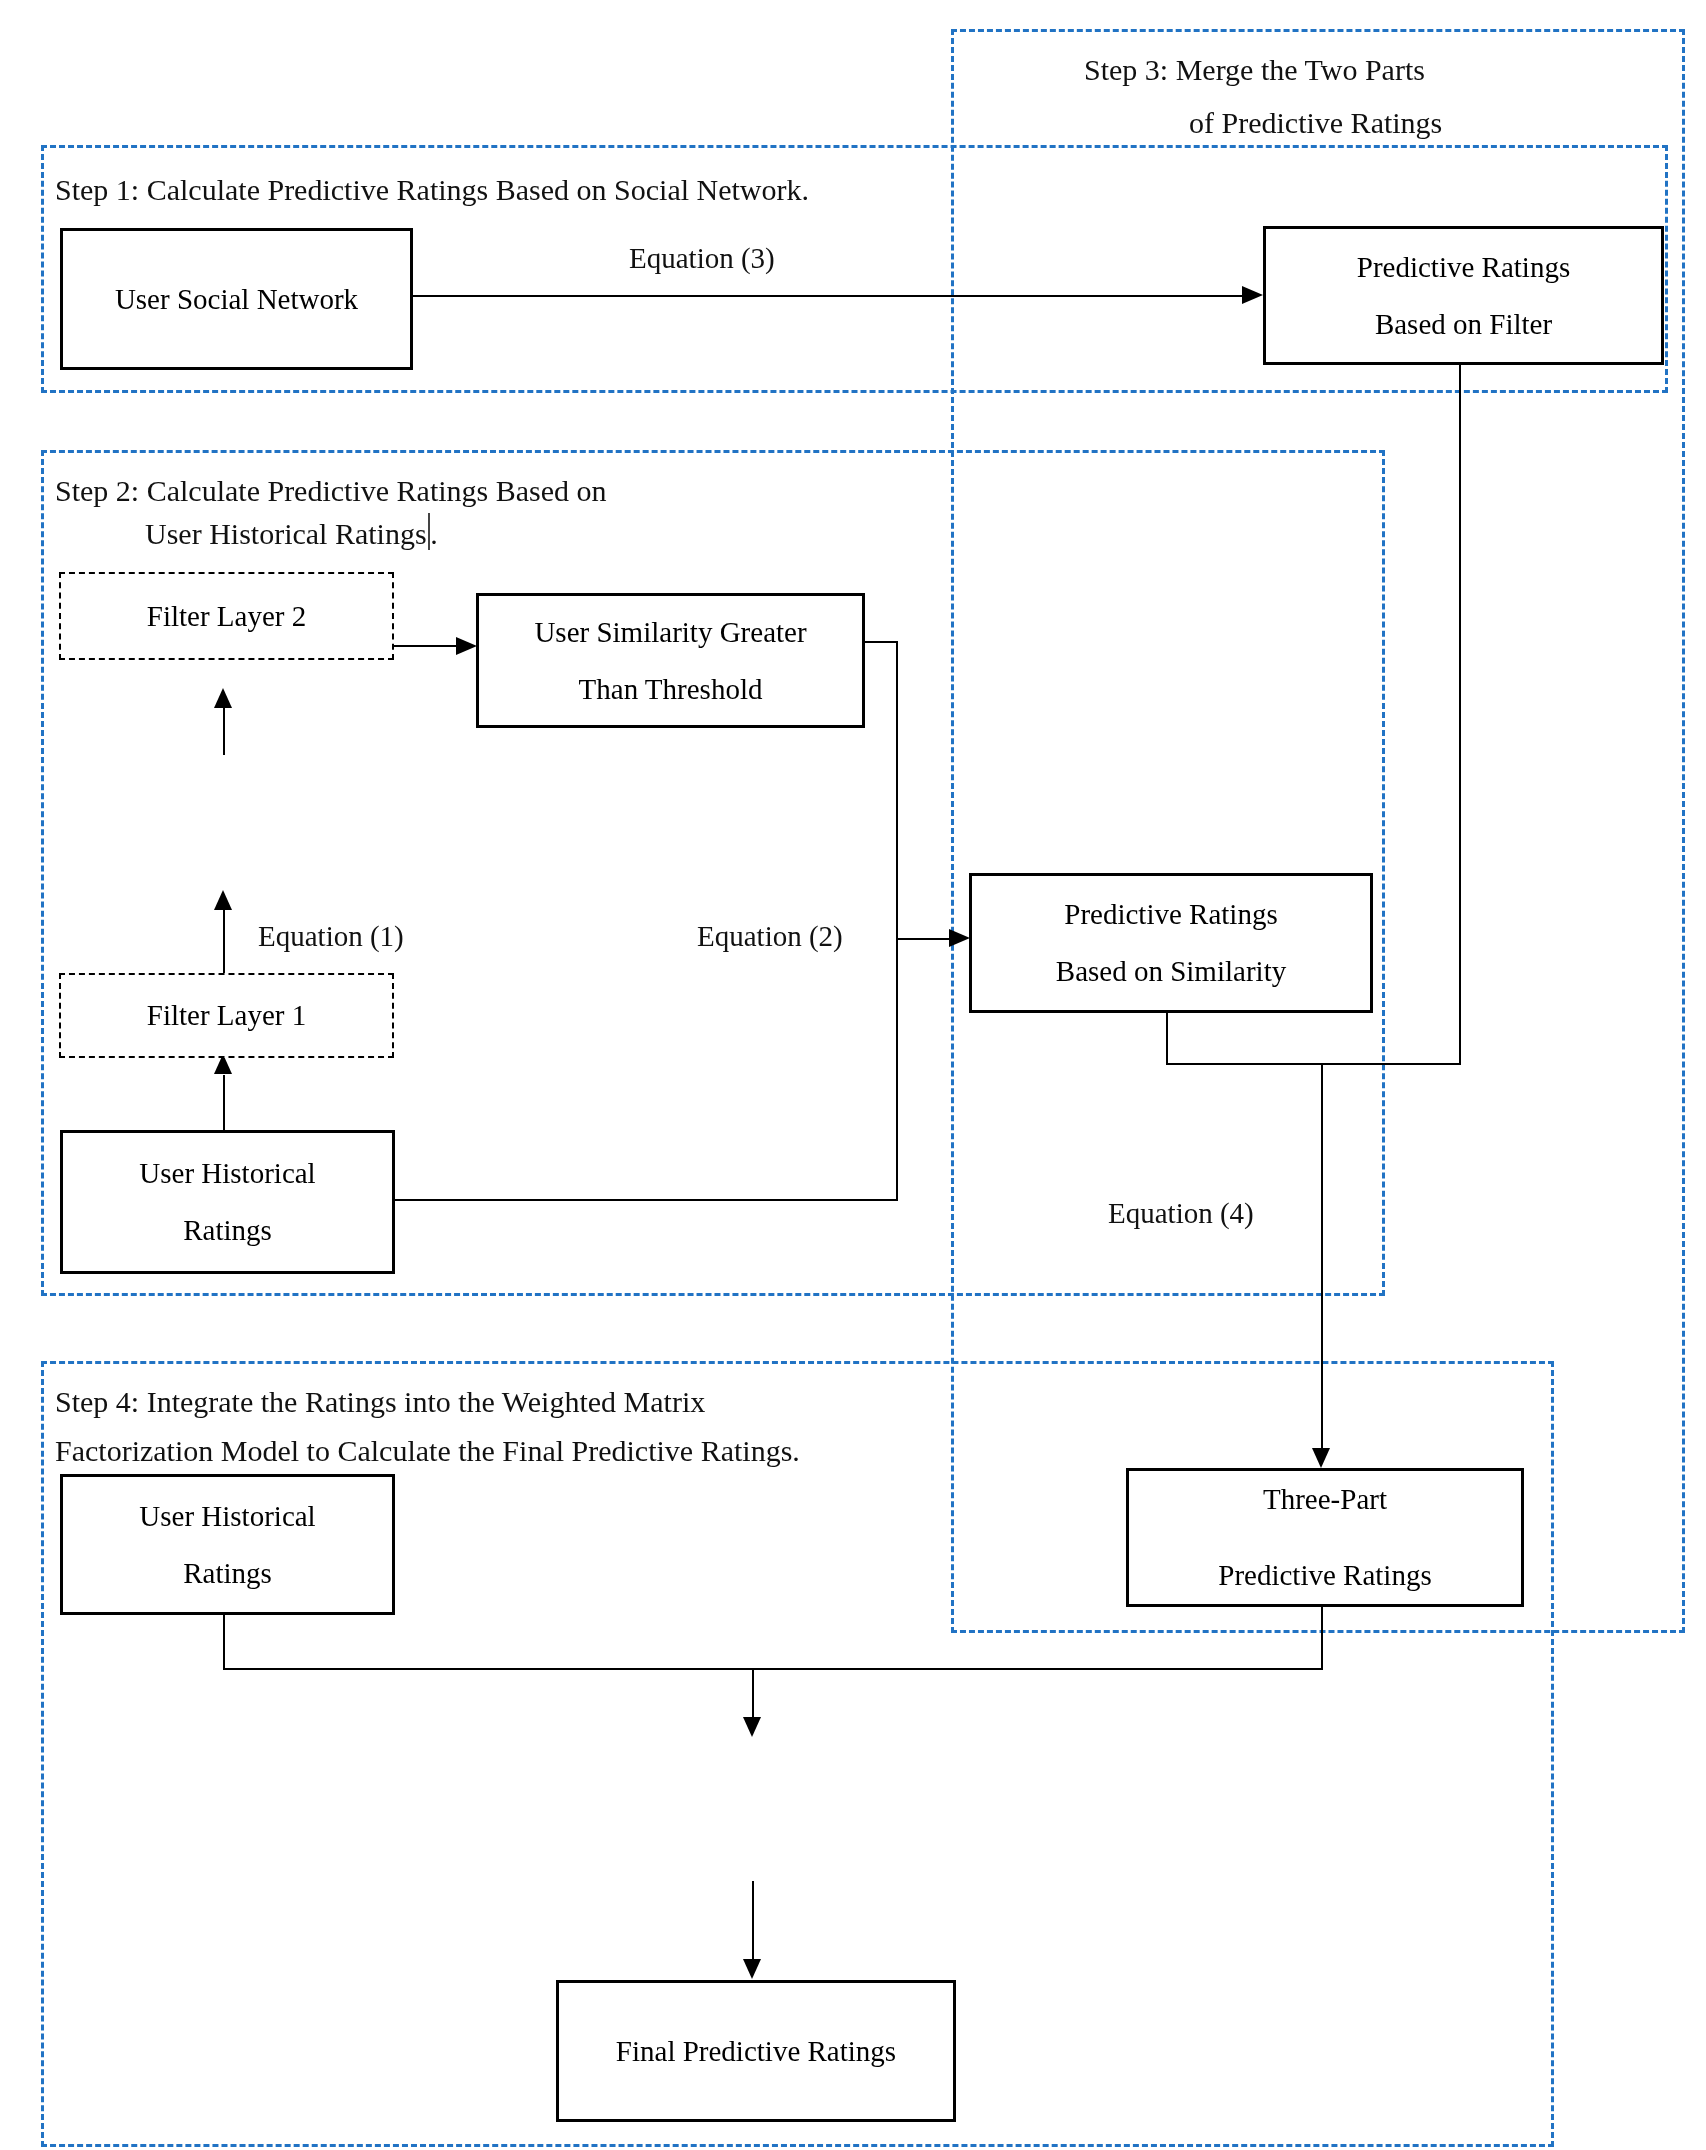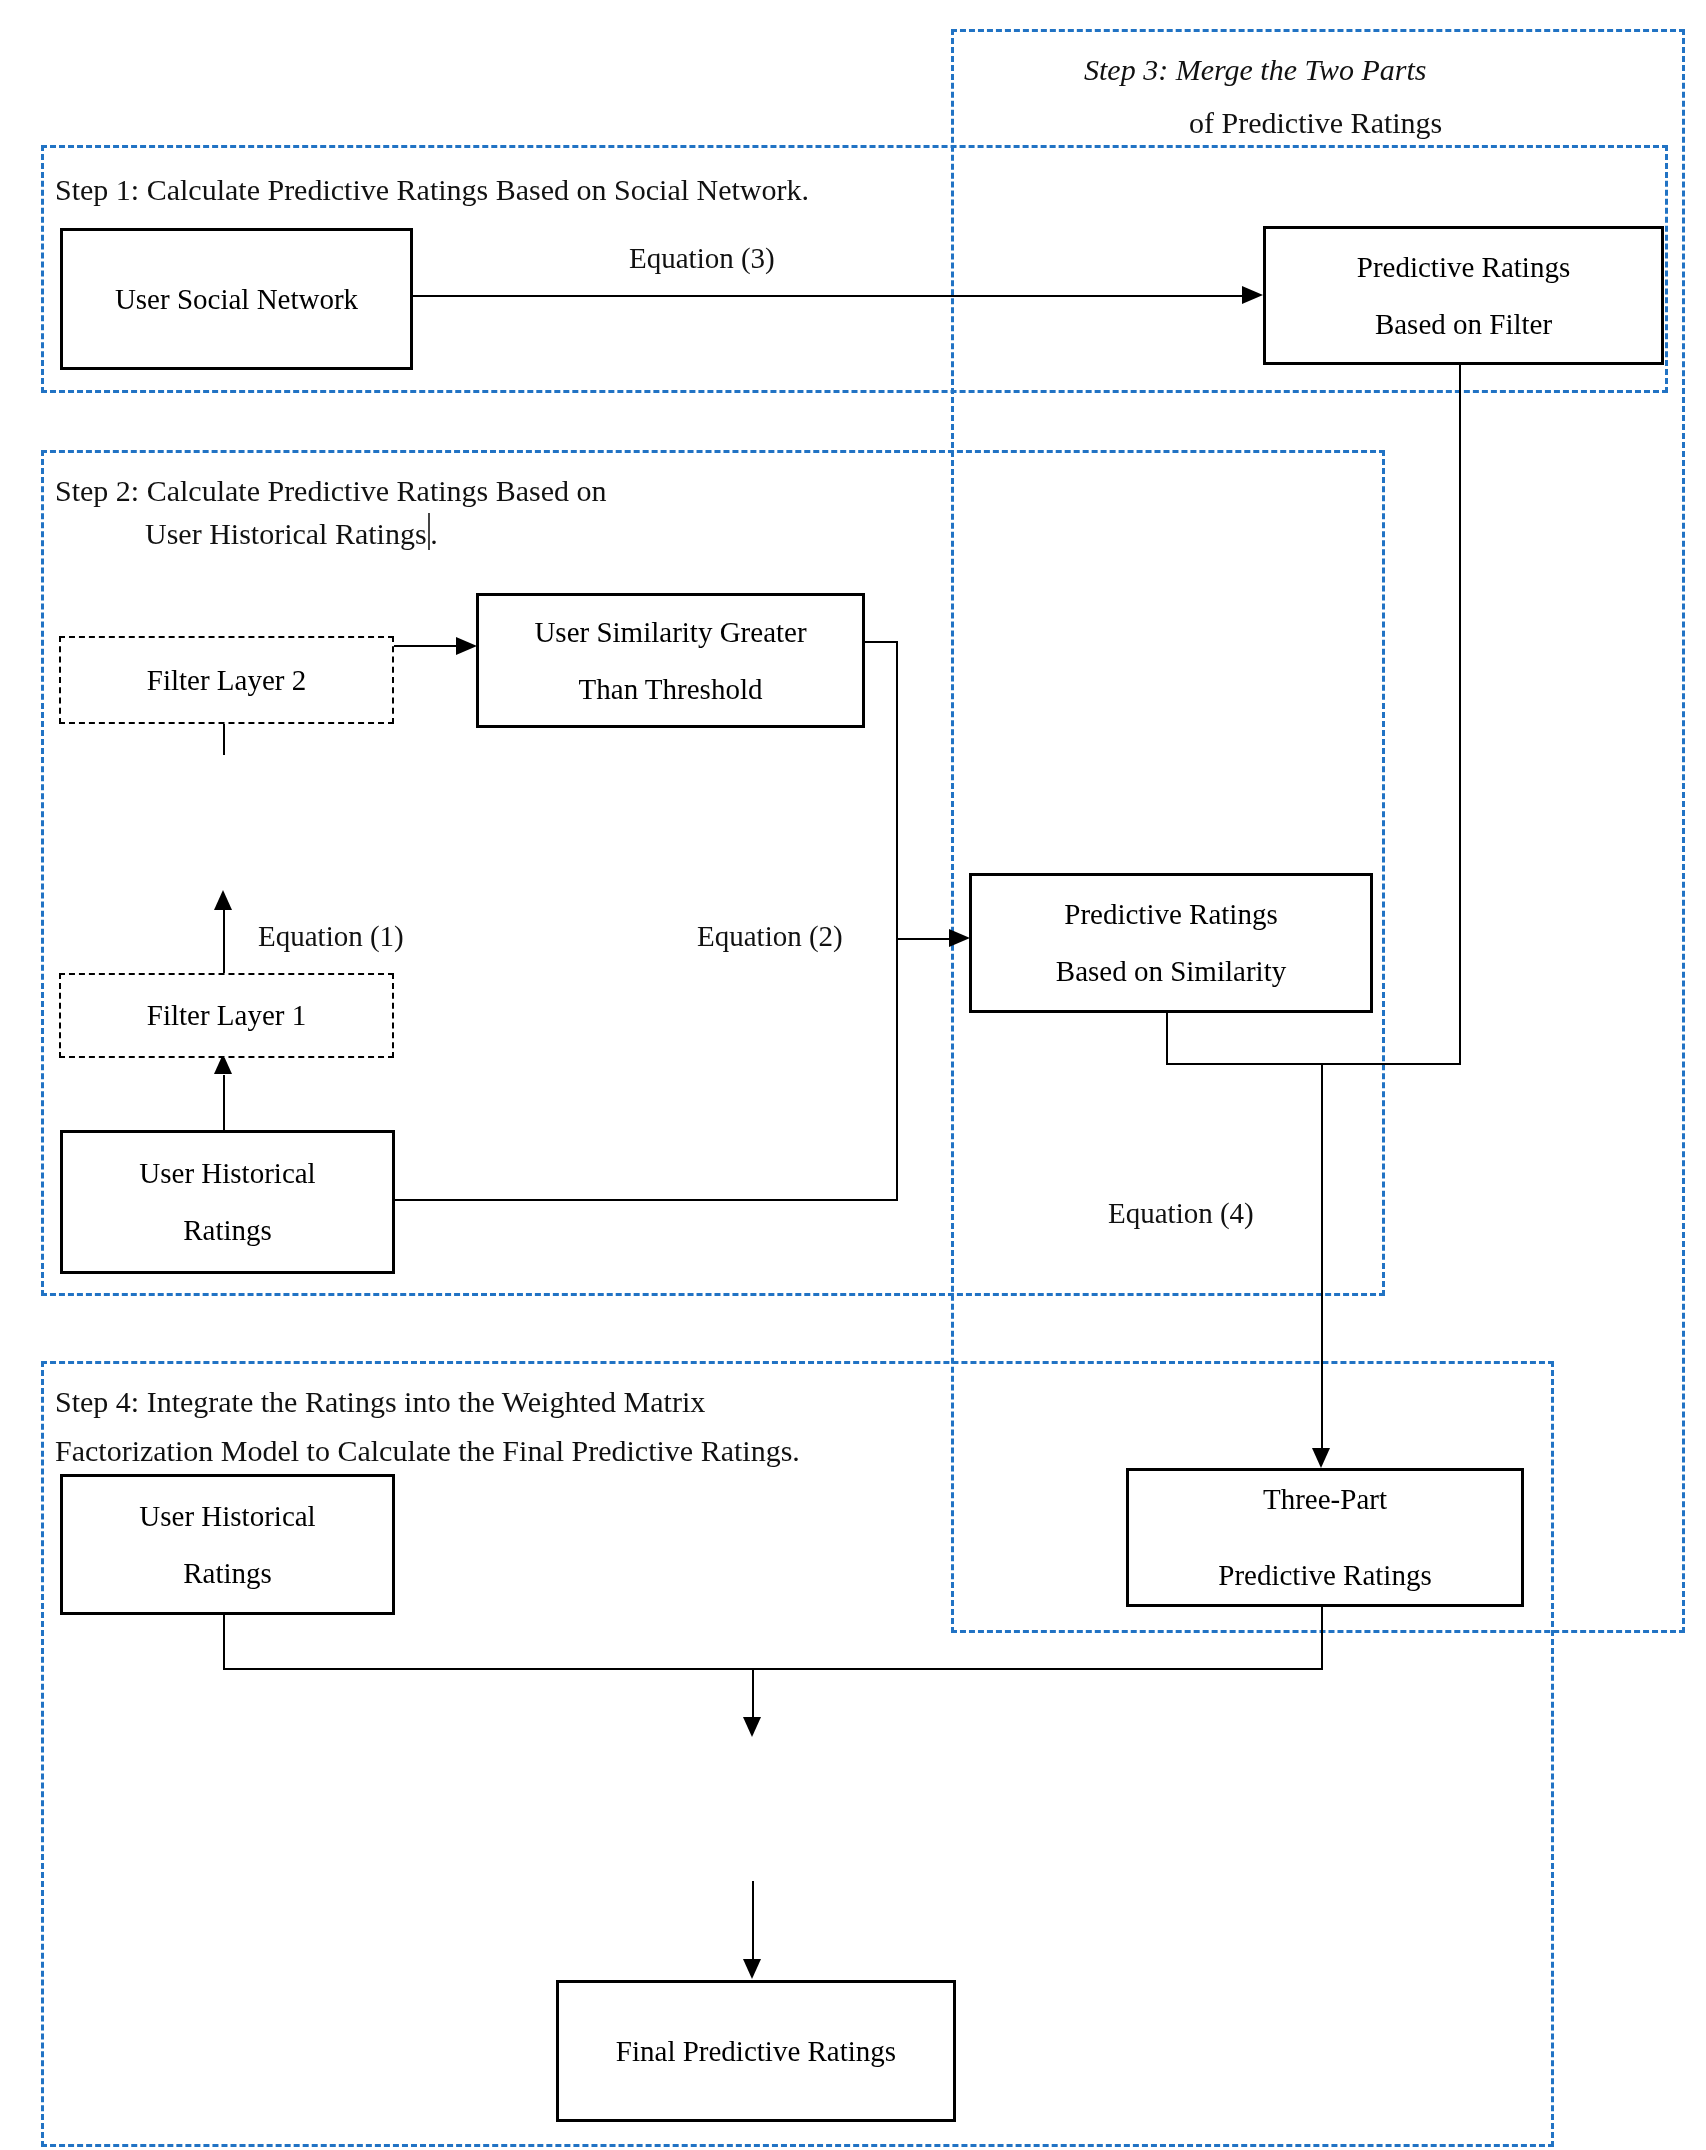--- a/index.html
+++ b/index.html
@@ -38,21 +38,21 @@
   <div class="frame" style="left:41px;top:450px;width:1338px;height:840px;"></div>
   <div class="frame" style="left:41px;top:1361px;width:1507px;height:780px;"></div>
 
   <div class="step-label" style="left:55px;top:173px;">Step 1: Calculate Predictive Ratings Based on Social Network.</div>
 
   <div class="step-label" style="left:55px;top:474px;">Step 2: Calculate Predictive Ratings Based on</div>
   <div class="step-label l2row" style="left:145px;top:513px;">
     <span>User Historical Ratings</span><span class="caret"></span><span>.</span>
   </div>
 
-  <div class="step-label" style="left:1084px;top:53px;font-style:italic;">Step 3: Merge the Two Parts</div>
+  <div class="step-label" style="left:1084px;top:53px;">Step 3: Merge the Two Parts</div>
   <div class="step-label" style="left:1189px;top:106px;">of Predictive Ratings</div>
 
   <div class="step-label" style="left:55px;top:1385px;">Step 4: Integrate the Ratings into the Weighted Matrix</div>
   <div class="step-label" style="left:55px;top:1434px;">Factorization Model to Calculate the Final Predictive Ratings.</div>
 
   <div class="hline" style="left:407px;top:295px;width:836px;"></div>
   <div class="arr-right" style="left:1242px;top:286px;"></div>
   <div class="edge-label" style="left:629px;top:242px;">Equation (3)</div>
 
   <div class="vline" style="left:1459px;top:359px;height:706px;"></div>
@@ -93,21 +93,21 @@
 
   <div class="node" style="left:60px;top:228px;width:347px;height:136px;">
     <span>User Social Network</span>
   </div>
 
   <div class="node" style="left:1263px;top:226px;width:395px;height:133px;">
     <span>Predictive Ratings</span>
     <span>Based on Filter</span>
   </div>
 
-  <div class="node dashed" style="left:59px;top:636px;width:331px;height:84px;text-align:center;">
+  <div class="node dashed" style="left:59px;top:572px;width:331px;height:84px;text-align:center;">
     <span>Filter Layer 2</span>
   </div>
 
   <div class="node" style="left:476px;top:583px;width:383px;height:129px;margin-top:10px;">
     <span>User Similarity Greater</span>
     <span>Than Threshold</span>
   </div>
 
 
   <div class="node dashed" style="left:59px;top:973px;width:331px;height:81px;">

